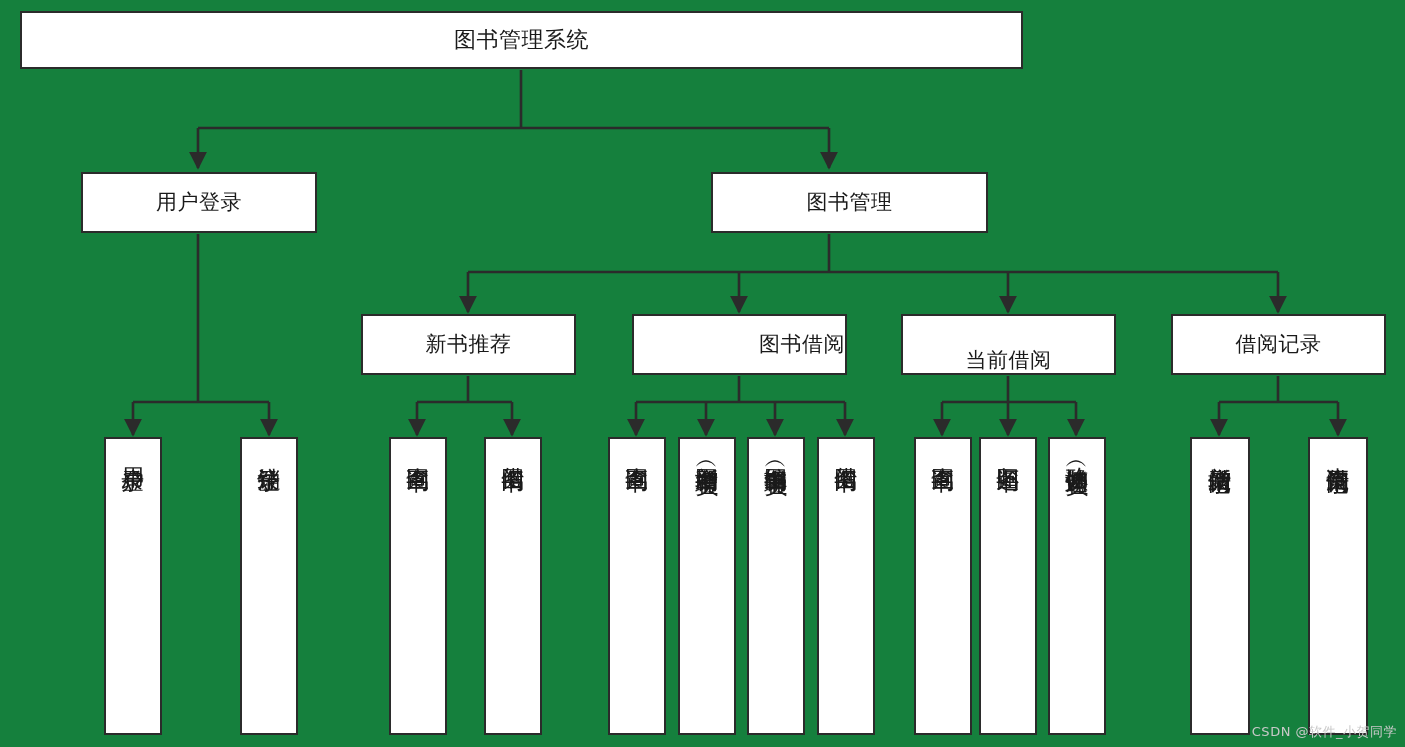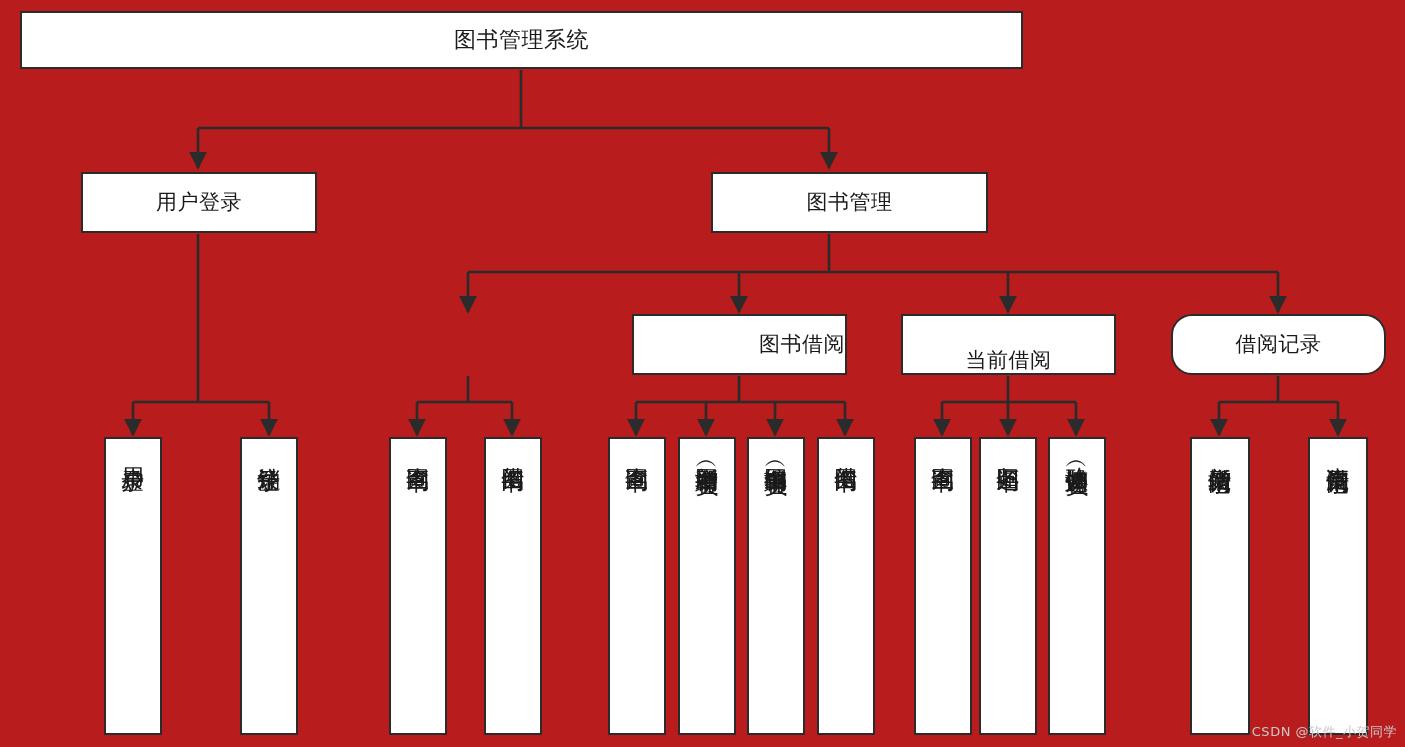--- a/index.html
+++ b/index.html
@@ -4,21 +4,21 @@
 <style>
   html, body {
     margin: 0;
     padding: 0;
     background: #ffffff;
   }
   #canvas {
     position: relative;
     width: 1405px;
     height: 747px;
-    background: #b91c1c;
+    background: #15803d;
     font-family: "DejaVu Sans", "Liberation Sans", sans-serif;
     overflow: hidden;
   }
   #wires {
     position: absolute;
     left: 0;
     top: 0;
     width: 1405px;
     height: 747px;
     pointer-events: none;
@@ -127,27 +127,30 @@
     <span class="label">图书管理系统</span>
   </div>
 
   <div class="node horiz" style="left:81px; top:172px; width:236px; height:61px;">
     <span class="label">用户登录</span>
   </div>
   <div class="node horiz" style="left:711px; top:172px; width:277px; height:61px;">
     <span class="label">图书管理</span>
   </div>
 
+  <div class="node horiz" style="left:361px; top:314px; width:215px; height:61px;">
+    <span class="label">新书推荐</span>
+  </div>
   <div class="node horiz" style="left:632px; top:314px; width:215px; height:61px;justify-content:flex-end;">
     <span class="label">图书借阅</span>
   </div>
   <div class="node horiz" style="left:901px; top:314px; width:215px; height:61px;align-items:flex-end;">
     <span class="label">当前借阅</span>
   </div>
-  <div class="node horiz" style="left:1171px; top:314px; width:215px; height:61px;border-radius:21px;">
+  <div class="node horiz" style="left:1171px; top:314px; width:215px; height:61px;">
     <span class="label">借阅记录</span>
   </div>
 
   <div class="node leaf" style="left:104px; top:437px; width:58px; height:298px;">
     <span class="label">用户登录</span>
   </div>
   <div class="node leaf" style="left:240px; top:437px; width:58px; height:298px;">
     <span class="label">注销登录</span>
   </div>
 

